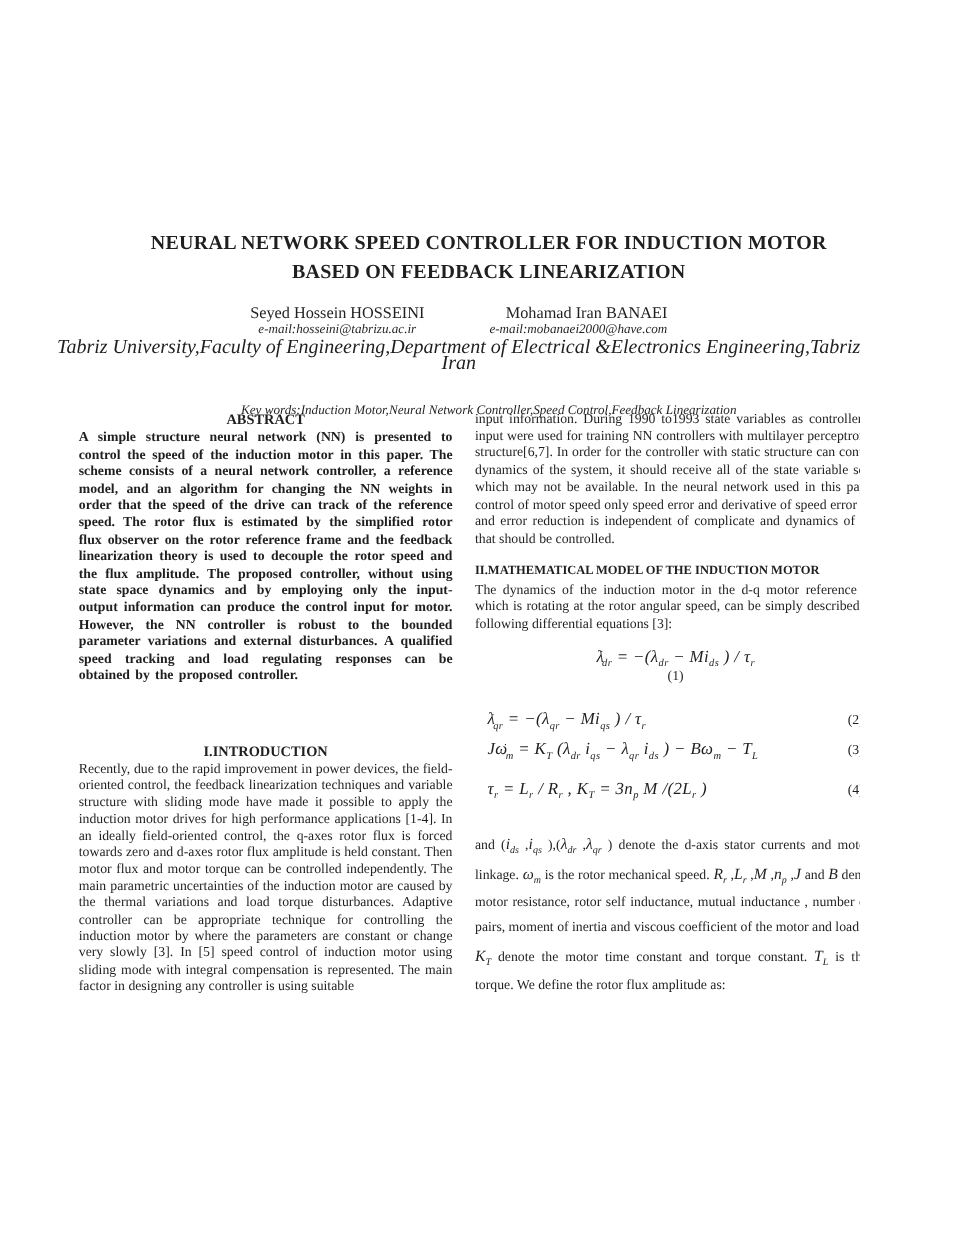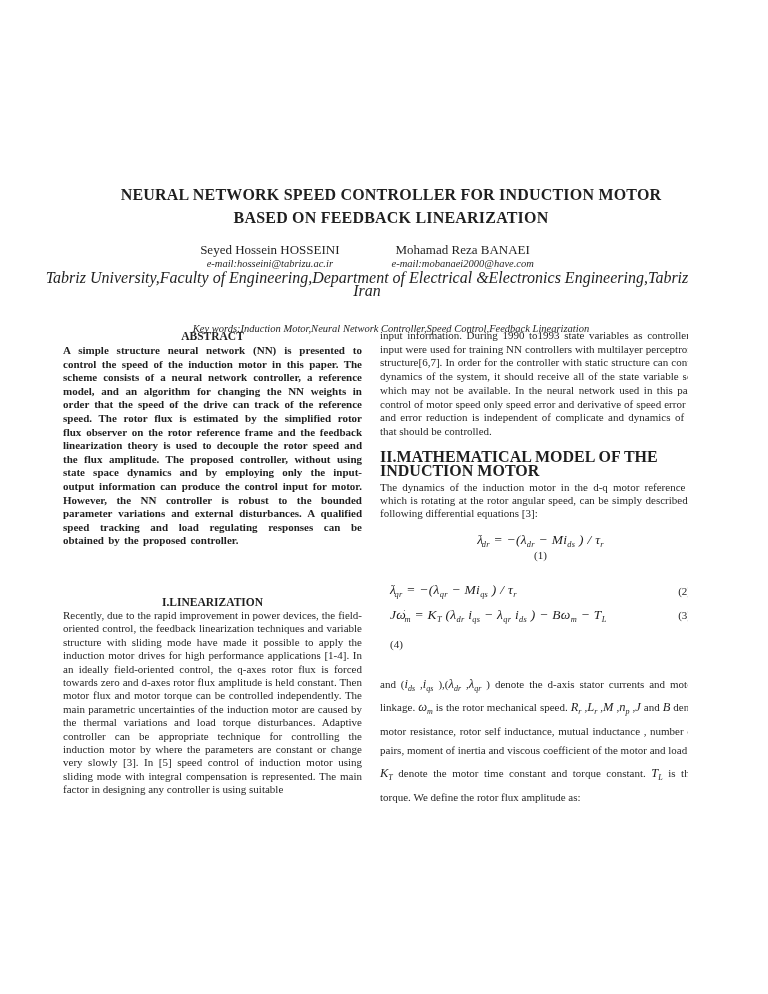--- a/index.html
+++ b/index.html
@@ -33,20 +33,21 @@
   .authors-row {
     margin-top: 14px;
     display: flex;
     justify-content: center;
     gap: 52px;
     transform: translateX(-24px);
   }
   .author-name {
     font-size: 13px;
     line-height: 14px;
+    text-align: right;
   }
   .author-email {
     font-size: 10.5px;
     font-style: italic;
     line-height: 13px;
   }
   .affiliation {
     margin-top: 1px;
     font-size: 16px;
     font-style: italic;
@@ -84,21 +85,21 @@
     margin-top: 1px;
     font-weight: bold;
     line-height: 13.6px;
     word-spacing: 1.5px;
   }
   .intro-heading { margin-top: 47px; }
   .intro-par { line-height: 13.4px; }
   .rc-par1 { line-height: 13.7px; }
   .section-heading {
     margin-top: 11px;
-    font-size: 16px;
+    font-size: 10px;
     font-weight: bold;
     line-height: 14.5px;
     text-align: left;
   }
   .rc-par2 {
     margin-top: 2px;
     line-height: 13.2px;
   }
   
   .eq-row {
@@ -159,36 +160,36 @@
       <div>NEURAL NETWORK SPEED CONTROLLER FOR INDUCTION  MOTOR</div>
       <div>BASED ON FEEDBACK LINEARIZATION</div>
     </div>
 
     <div class="authors-row">
       <div>
         <div class="author-name">Seyed Hossein HOSSEINI</div>
         <div class="author-email">e-mail:hosseini@tabrizu.ac.ir</div>
       </div>
       <div>
-        <div class="author-name">Mohamad Reza BANAEI</div>
+        <div class="author-name">Mohamad Iran BANAEI</div>
         <div class="author-email">e-mail:mobanaei2000@have.com</div>
       </div>
     </div>
 
     <div class="affiliation">Tabriz University,Faculty of Engineering,Department of Electrical &amp;Electronics Engineering,Tabriz Iran</div>
     <div class="keywords">Key words:Induction Motor,Neural Network Controller,Speed Control,Feedback Linearization</div>
   </div>
 
   <div class="columns">
 
     <div class="col-left">
       <div class="center-heading">ABSTRACT</div>
       <p class="body-par abstract-par">A simple structure neural network (NN) is presented to control the speed of the induction motor in this paper. The scheme consists of a neural network controller, a reference model, and an algorithm for changing the NN weights in order that the speed of the drive can track of the reference speed. The rotor flux is estimated by the simplified rotor flux observer on the rotor reference frame and the feedback linearization theory is used to decouple the rotor speed and the flux amplitude. The proposed controller, without using state space dynamics and by employing only the input-output information can produce the control input for motor. However, the NN controller is robust to the bounded parameter variations and external disturbances. A qualified speed tracking and load regulating responses can be obtained by the proposed controller.</p>
 
-      <div class="center-heading intro-heading">I.LINEARIZATION</div>
+      <div class="center-heading intro-heading">I.INTRODUCTION</div>
       <p class="body-par intro-par">Recently, due to the rapid improvement in power devices, the field-oriented control, the feedback linearization techniques and variable structure with sliding mode have made it possible to apply the induction motor drives for high performance applications [1-4]. In an ideally field-oriented control, the q-axes rotor flux is forced towards zero and d-axes rotor flux amplitude is held constant. Then motor flux and motor torque can be controlled independently. The main parametric uncertainties of the induction motor are caused by the thermal variations and load torque disturbances. Adaptive controller can be appropriate technique for controlling the induction motor by where the parameters are constant or change very slowly [3]. In [5] speed control of induction motor using sliding mode with integral compensation is represented. The main factor in designing any controller is using suitable</p>
     </div>
 
     <div class="col-right">
       <p class="body-par rc-par1">input information. During 1990 to1993 state variables as controller block input were used for training NN controllers with multilayer perceptron static structure[6,7]. In order for the controller with static structure can control the dynamics of the system, it should receive all of the state variable some of which may not be available. In the neural network used in this paper for control of motor speed only speed error and derivative of speed error is used and error reduction is independent of complicate and dynamics of system that should be controlled.</p>
 
       <div class="section-heading">II.MATHEMATICAL MODEL OF THE INDUCTION MOTOR</div>
       <p class="body-par rc-par2">The dynamics of the induction motor in the d-q motor reference frame, which is rotating at the rotor angular speed, can be simply described by the following differential equations [3]:</p>
 
       <div class="eq-row eq-1">
@@ -201,20 +202,21 @@
         <span class="eq-num">(2)</span>
       </div>
 
       <div class="eq-row eq-3">
         <span class="math">Jω<sup>·</sup><sub>m</sub> = K<sub>T</sub> (λ<sub>dr</sub> i<sub>qs</sub> − λ<sub>qr</sub> i<sub>ds</sub> ) − Bω<sub>m</sub> − T<sub>L</sub></span>
         <span class="eq-num">(3)</span>
       </div>
 
 
       <div class="eq-row eq-4">
+        <span class="math">τ<sub>r</sub> = L<sub>r</sub> / R<sub>r</sub> , K<sub>T</sub> = 3n<sub>p</sub> M /(2L<sub>r</sub> )</span>
         <span class="eq-num">(4)</span>
       </div>
 
       <p class="body-par symbols-par">and (<span class="mvar">i</span><sub>ds</sub> ,<span class="mvar">i</span><sub>qs</sub> ),(<span class="mvar">λ</span><sub>dr</sub> ,<span class="mvar">λ</span><sub>qr</sub> ) denote the d-axis stator currents and motor flux linkage. <span class="mvar">ω</span><sub>m</sub> is the rotor mechanical speed. <span class="mvar">R</span><sub>r</sub> ,<span class="mvar">L</span><sub>r</sub> ,<span class="mvar">M</span> ,<span class="mvar">n</span><sub>p</sub> ,<span class="mvar">J</span> and <span class="mvar">B</span> denote the motor resistance, rotor self inductance, mutual inductance , number of pole pairs, moment of inertia and viscous coefficient of the motor and load. <span class="mvar">τ</span><sub>r</sub> and <span class="mvar">K</span><sub>T</sub> denote the motor time constant and torque constant. <span class="mvar">T</span><sub>L</sub> is the load torque. We define the rotor flux amplitude as:</p>
     </div>
 
   </div>
 </div>
 
 </body></html>

